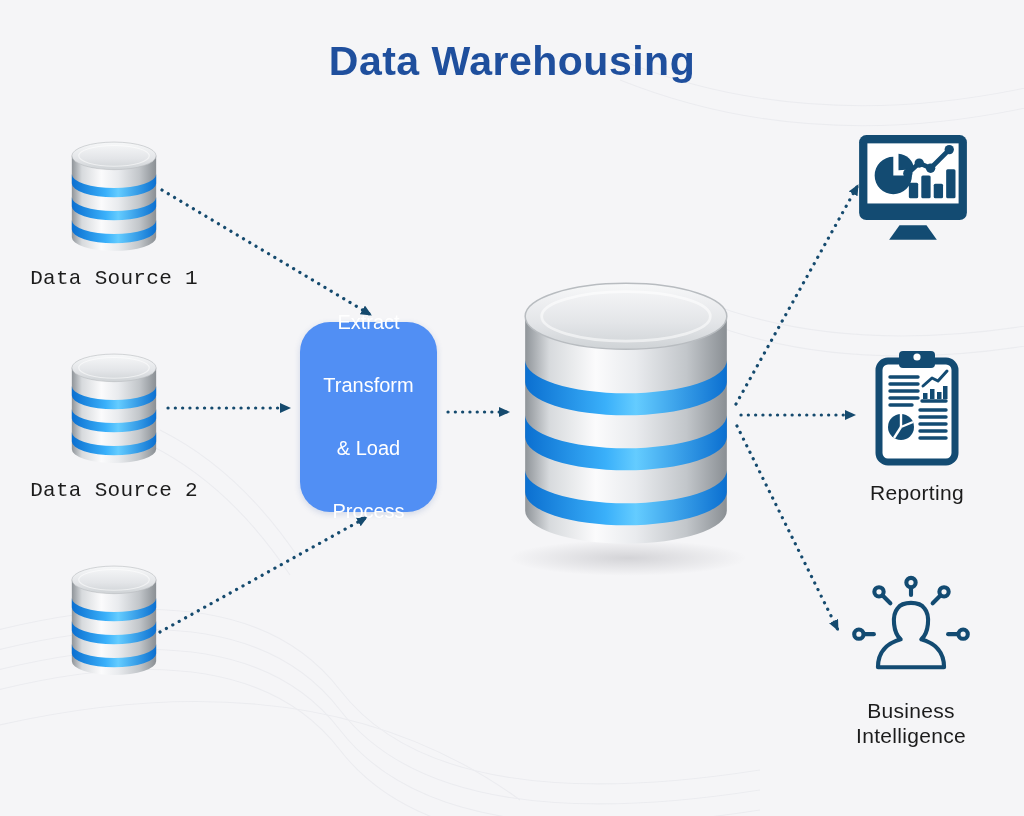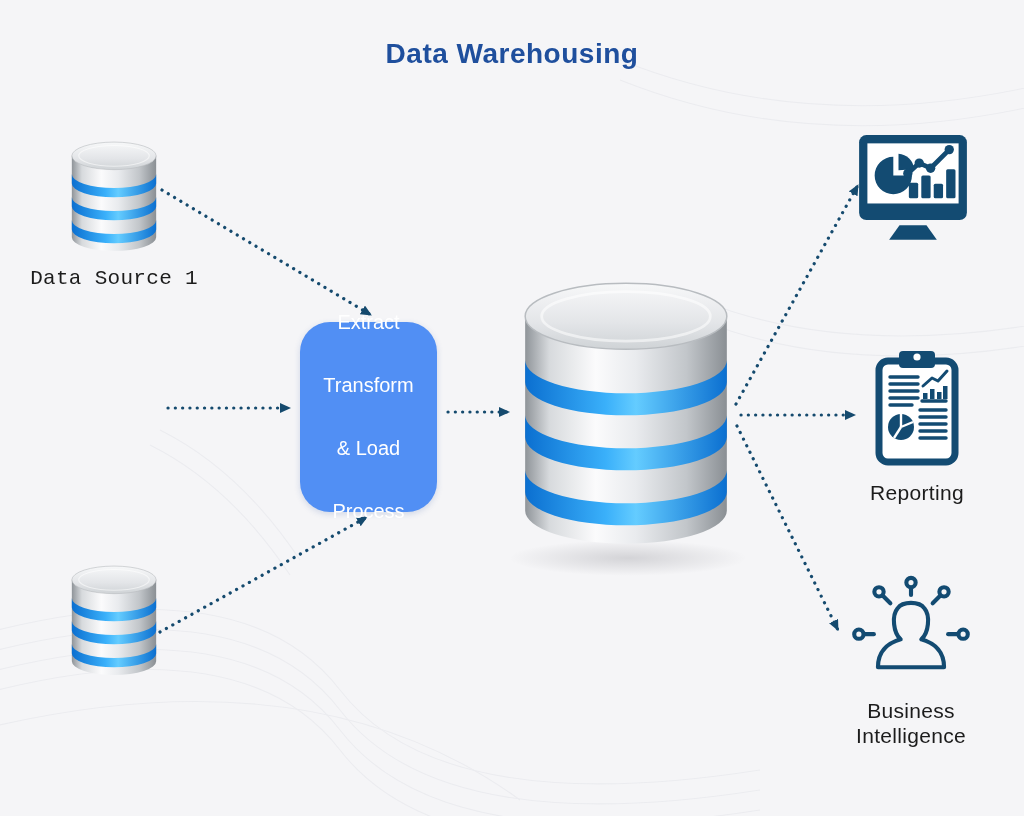--- a/index.html
+++ b/index.html
@@ -12,21 +12,21 @@
     --c-background:#f5f5f7;
   }
   .canvas{
     position:relative;width:1024px;height:816px;overflow:hidden;
     background:var(--c-background);
     font-family:"Liberation Sans", sans-serif;
   }
   .bg-texture{position:absolute;left:0;top:0;z-index:0;}
   .title{
     position:absolute;left:0;top:38px;width:1024px;margin:0;
-    text-align:center;font-size:28px;font-weight:bold;letter-spacing:0.5px;
+    text-align:center;font-size:41px;font-weight:bold;letter-spacing:0.5px;
     color:var(--c-title);z-index:2;
   }
   .arrows{position:absolute;left:0;top:0;z-index:1;pointer-events:none;}
   .node{position:absolute;z-index:2;}
   .node .label{
     position:absolute;text-align:center;
     font-size:21px;font-weight:500;color:var(--c-label_text);
     letter-spacing:0.3px;line-height:25px;
   }
   
@@ -132,20 +132,26 @@
       <path d="M737,426 L838,630" marker-end="url(#ah)"></path>
     </g>
   </svg>
 
   <div class="node src src1">
     <svg class="db" viewBox="0 0 120 150">
         <use href="#db-cyl"></use>
       </svg>
     <div class="label">Data Source 1</div>
   </div>
+  <div class="node src src2">
+    <svg class="db" viewBox="0 0 120 150">
+        <use href="#db-cyl"></use>
+      </svg>
+    <div class="label">Data Source 2</div>
+  </div>
   <div class="node src src3">
     <svg class="db" viewBox="0 0 120 150">
         <use href="#db-cyl"></use>
       </svg>
   </div>
 
   <div class="node etl">
     <div>Extract</div>
     <div>Transform</div>
     <div>&amp; Load</div>

